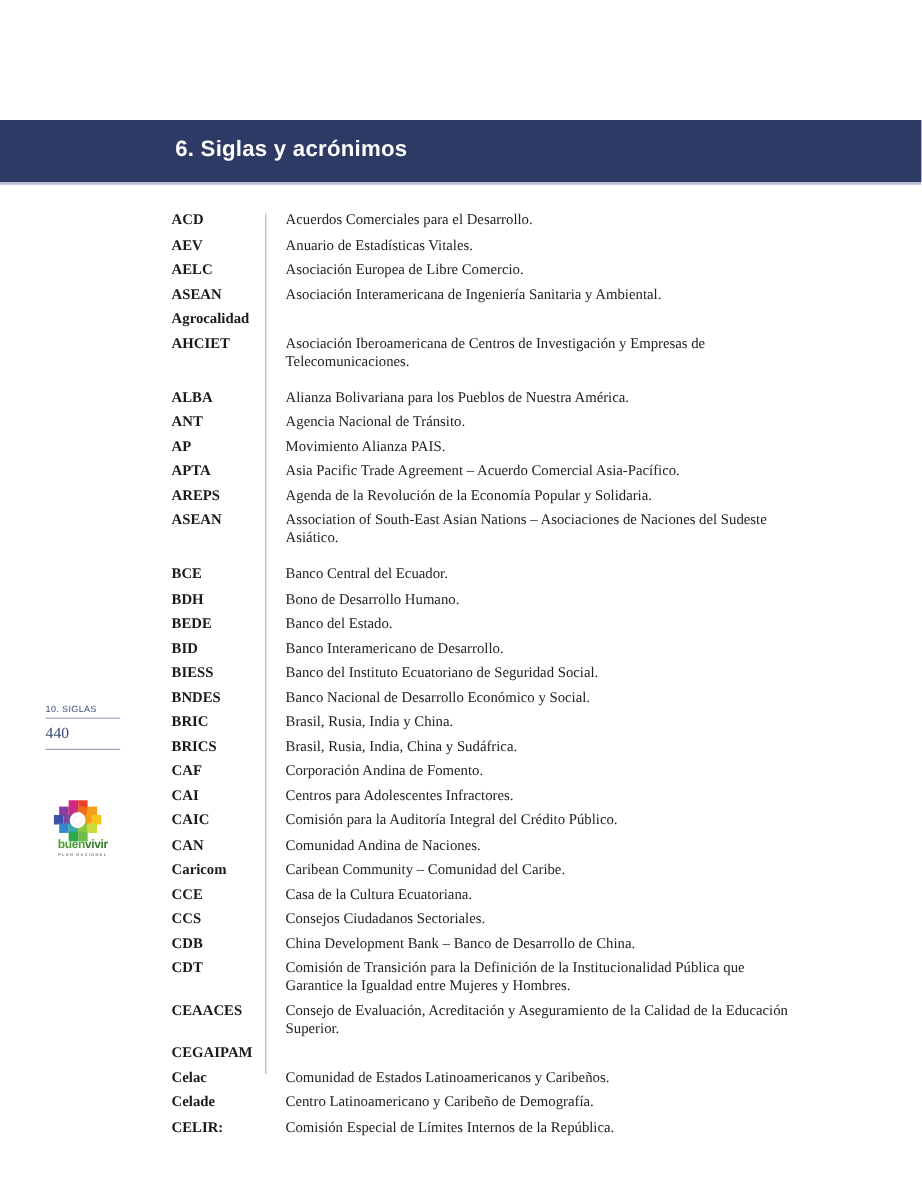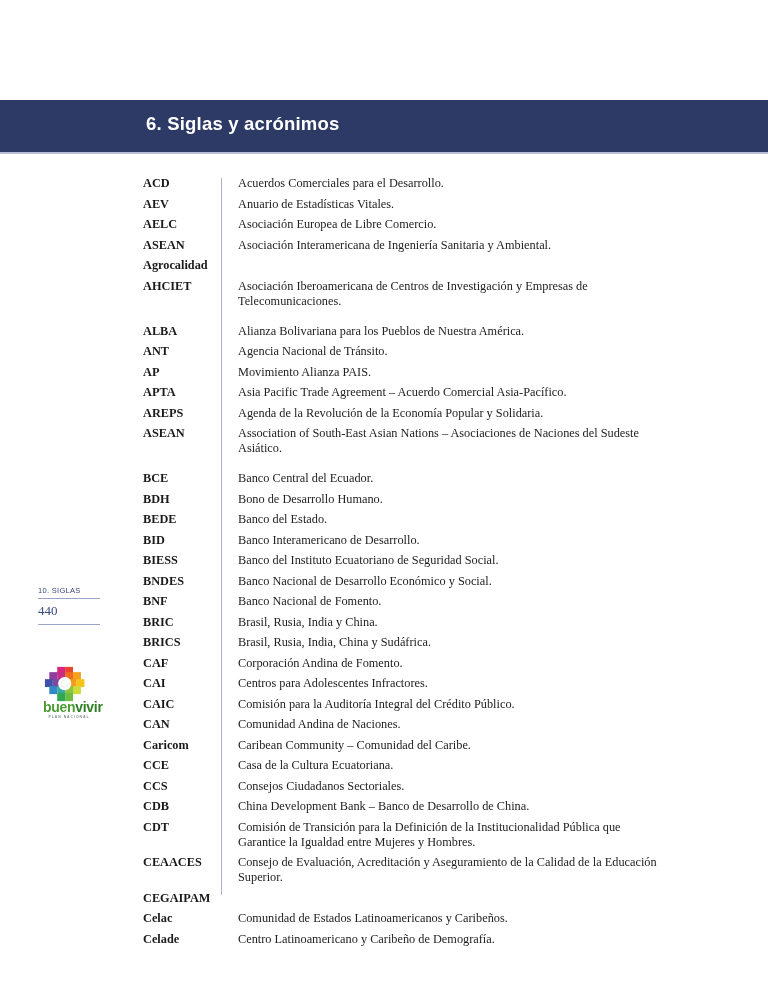--- a/index.html
+++ b/index.html
@@ -41,21 +41,21 @@
   }
 
   .logo-wrap{
     position:absolute;left:44px;top:666px;width:50px;height:50px;
   }
   .logo-mark{position:absolute;left:0;top:0;width:44px;height:36px;}
   .logo-text{
     position:absolute;left:-1px;top:33px;width:52px;text-align:center;
     font-family:"Liberation Sans", sans-serif;
   }
-  .logo-text .l1{font-size:14px;font-weight:bold;color:#4c9c34;letter-spacing:-0.3px;}
+  .logo-text .l1{font-size:10px;font-weight:bold;color:#4c9c34;letter-spacing:-0.3px;}
   .logo-text .l1 b{color:#2f7d22;}
   .logo-text .l2{font-size:3.4px;font-weight:bold;color:#7b8b7e;letter-spacing:1px;margin-top:0px;}
 
   
   .glossary{
     position:absolute;left:143px;top:176px;width:560px;
   }
   .divider{
     position:absolute;left:221px;top:178px;width:1px;height:717px;
     background:#aab2cc;
@@ -188,24 +188,20 @@
     </div>
     <div class="entry">
       <div class="term">BIESS</div>
       <div class="def">Banco del Instituto Ecuatoriano de Seguridad Social.</div>
     </div>
     <div class="entry">
       <div class="term">BNDES</div>
       <div class="def">Banco Nacional de Desarrollo Económico y Social.</div>
     </div>
     <div class="entry">
-      <div class="term">BNF</div>
-      <div class="def">Banco Nacional de Fomento.</div>
-    </div>
-    <div class="entry">
       <div class="term">BRIC</div>
       <div class="def">Brasil, Rusia, India y China.</div>
     </div>
     <div class="entry">
       <div class="term">BRICS</div>
       <div class="def">Brasil, Rusia, India, China y Sudáfrica.</div>
     </div>
     <div class="entry">
       <div class="term">CAF</div>
       <div class="def">Corporación Andina de Fomento.</div>
@@ -250,13 +246,17 @@
       <div class="term">CEGAIPAM</div>
     </div>
     <div class="entry">
       <div class="term">Celac</div>
       <div class="def">Comunidad de Estados Latinoamericanos y Caribeños.</div>
     </div>
     <div class="entry">
       <div class="term">Celade</div>
       <div class="def">Centro Latinoamericano y Caribeño de Demografía.</div>
     </div>
+    <div class="entry">
+      <div class="term">CELIR:</div>
+      <div class="def">Comisión Especial de Límites Internos de la República.</div>
+    </div>
   </div>
 
 </body></html>

